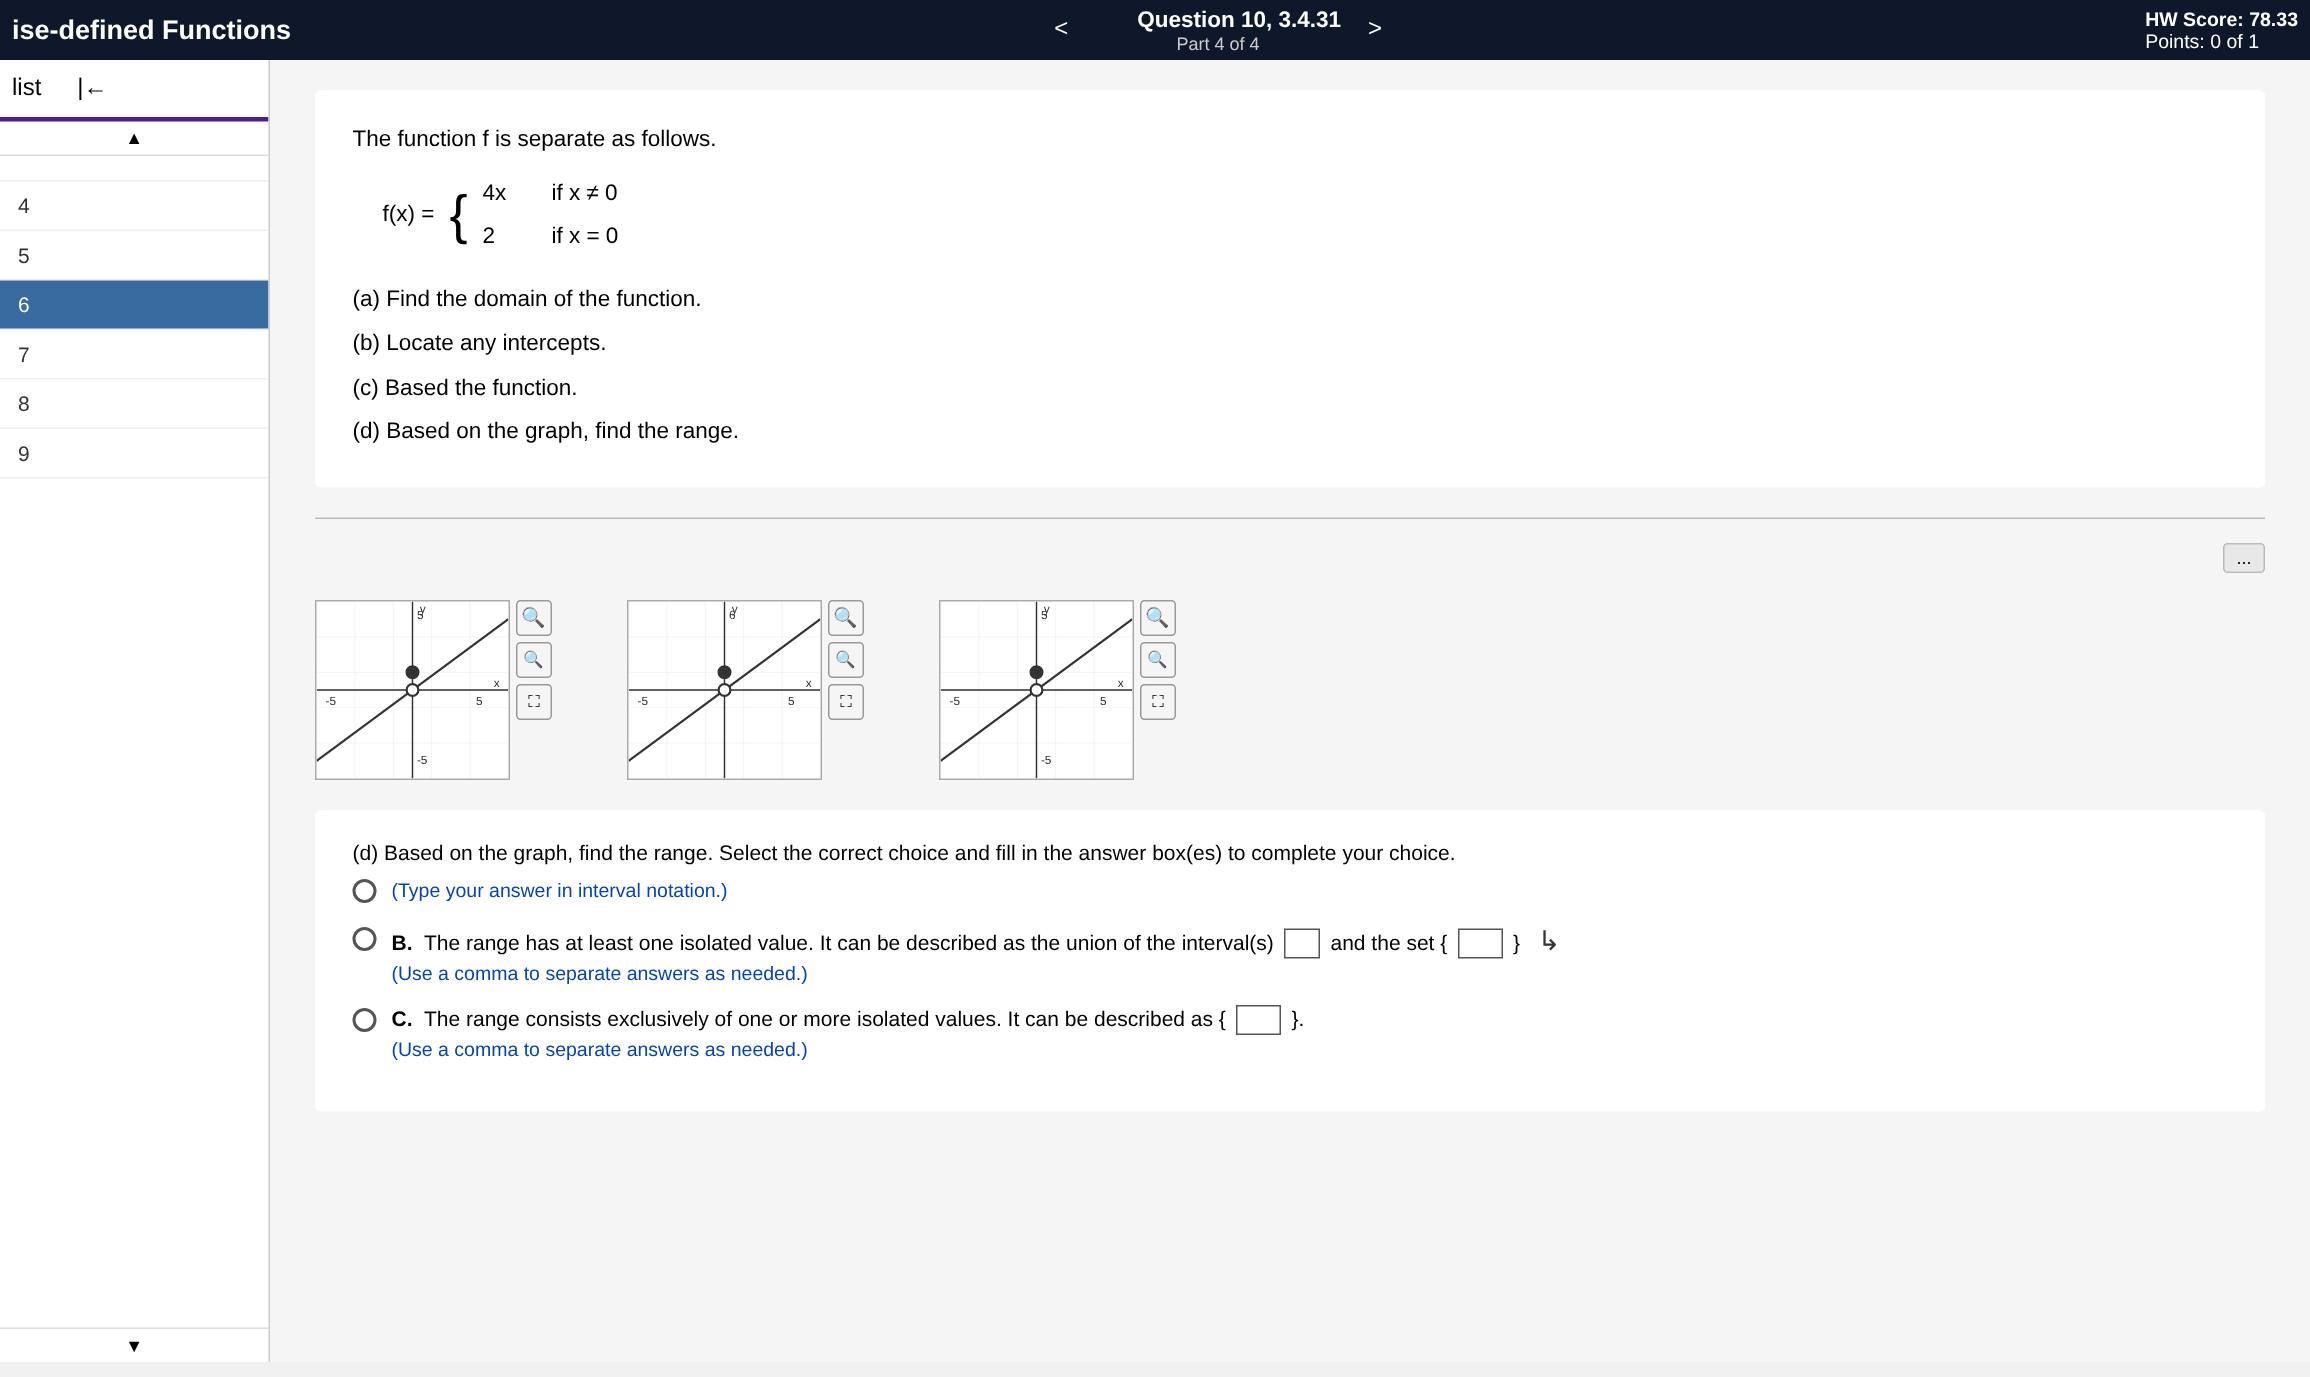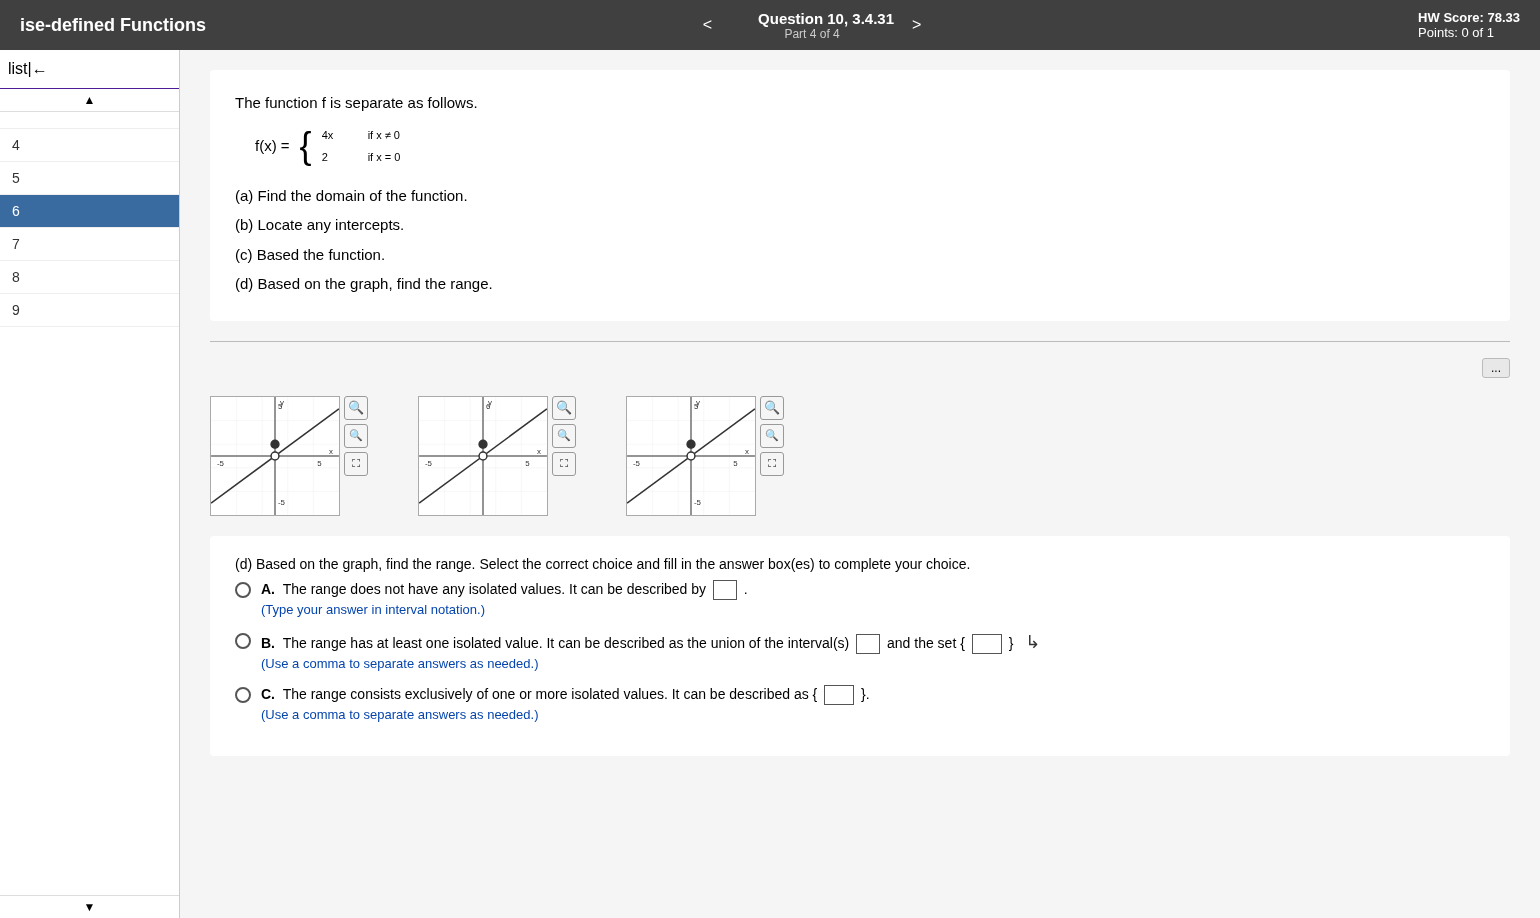--- a/index.html
+++ b/index.html
@@ -1,25 +1,25 @@
 <!DOCTYPE html>
 <html><head>
   <meta charset="utf-8">
   <style>
     * { box-sizing: border-box; margin: 0; padding: 0; }
     body { font-family: Arial, sans-serif; background: #f0f0f0; width: 1540px; min-height: 918px; overflow-x: hidden; }
 
     .top-bar {
-      background: #404040;
+      background: #0f172a;
       color: white;
       display: flex;
       align-items: center;
       justify-content: space-between;
-      padding: 8px 20px;
-      height: 50px;
+      padding: 8px 8px;
+      height: 40px;
     }
     .top-bar-left { font-size: 18px; font-weight: bold; color: white; }
     .top-bar-center { display: flex; align-items: center; gap: 12px; font-size: 15px; color: white; }
     .top-bar-center .nav-btn {
       background: none; border: none; color: white; font-size: 16px; cursor: pointer; padding: 2px 6px;
     }
     .top-bar-center .question-info { text-align: center; }
     .top-bar-center .question-title { font-weight: bold; font-size: 15px; margin-left: 28px; }
     .top-bar-center .question-part { font-size: 12px; color: #ccc; }
     .top-bar-right { font-size: 13px; color: white; text-align: left; }
@@ -32,22 +32,22 @@
       background: #fff;
       border-right: 1px solid #ccc;
       display: flex;
       flex-direction: column;
       overflow-y: auto;
     }
     .sidebar-header {
       display: flex;
       align-items: center;
       padding: 10px 8px;
-      border-bottom: 1px solid #4c1d95;
-      gap: 0;
+      border-bottom: 3px solid #4c1d95;
+      gap: 24px;
     }
     .sidebar-collapse-btn { background: none; border: none; cursor: pointer; font-size: 16px; }
     .sidebar-scroll-up { background: none; border: none; cursor: pointer; font-size: 12px; text-align: center; width: 100%; padding: 4px 0; border-bottom: 1px solid #ddd; }
 
     .sidebar-item {
       padding: 8px 12px;
       font-size: 14px;
       color: #333;
       border-bottom: 1px solid #eee;
       cursor: pointer;
@@ -67,21 +67,21 @@
       border-radius: 4px;
       margin-bottom: 20px;
       line-height: 1.7;
       font-size: 15px;
     }
     .function-definition .intro { margin-bottom: 10px; }
     .function-definition .formula-block { display: flex; align-items: center; gap: 10px; margin: 10px 0 16px 20px; }
     .formula-text { font-size: 15px; }
     .brace { font-size: 36px; font-weight: 100; line-height: 1; }
     .cases { display: flex; flex-direction: column; gap: 4px; }
-    .case-row { display: flex; gap: 16px; font-size: 11px; }
+    .case-row { display: flex; gap: 16px; font-size: 15px; }
     .tasks { margin-top: 8px; }
     .task-line { margin-bottom: 4px; }
 
     .divider { border: none; border-top: 1px solid #bbb; margin: 16px 0; }
 
     .graphs-row {
       display: flex;
       gap: 20px;
       margin-bottom: 20px;
       align-items: flex-start;
@@ -353,26 +353,20 @@
       </div>
 
     </div>
 
     <div class="range-section">
       <div class="range-question">(d) Based on the graph, find the range. Select the correct choice and fill in the answer box(es) to complete your choice.</div>
 
       <div class="choice-row">
         <div class="radio-btn"></div>
         <div>
-          <div>
-            <span class="choice-label">A.</span>
-            <span>The range does not have any isolated values. It can be described by</span>
-            <span class="answer-box"></span>
-            <span>.</span>
-          </div>
           <div class="choice-subtext">(Type your answer in interval notation.)</div>
         </div>
       </div>
 
       <div class="choice-row">
         <div class="radio-btn"></div>
         <div>
           <div>
             <span class="choice-label">B.</span>
             <span>The range has at least one isolated value. It can be described as the union of the interval(s)</span>

